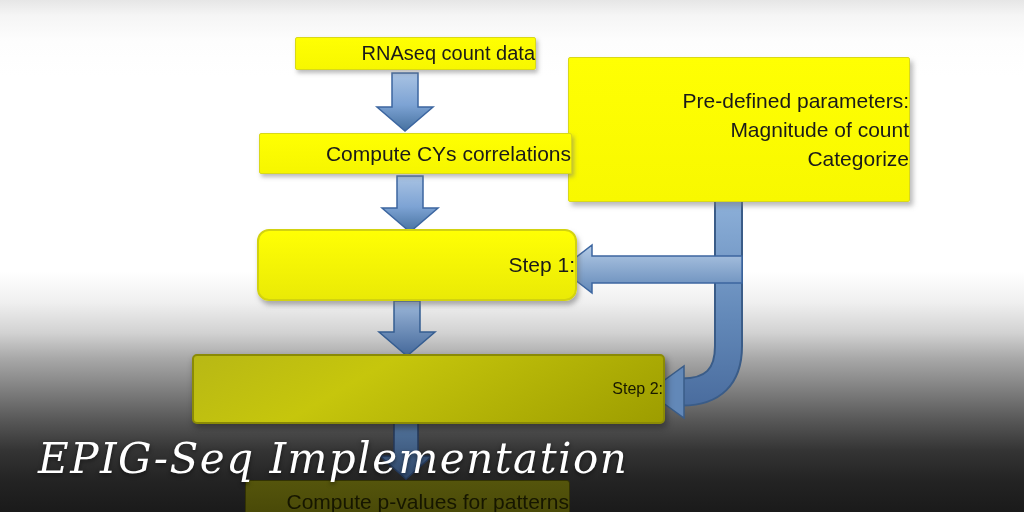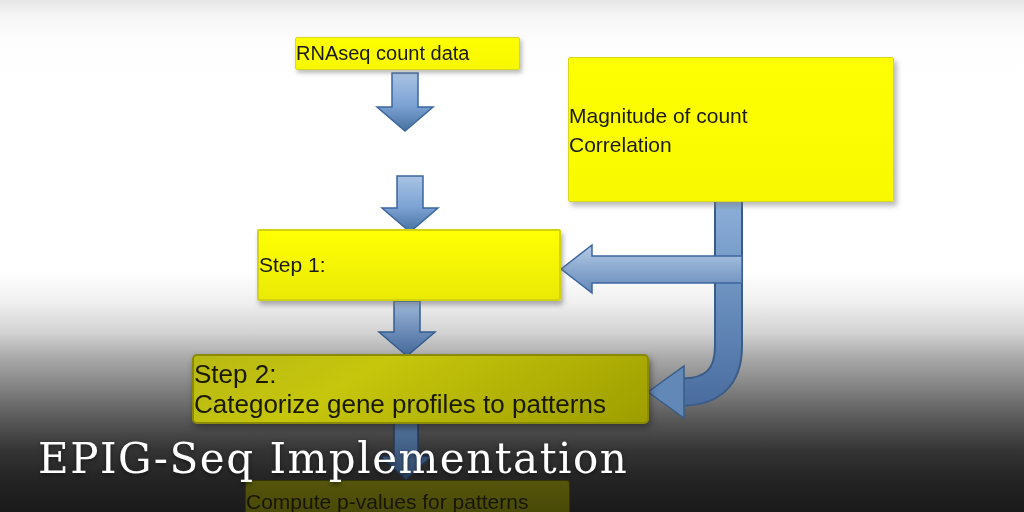--- a/index.html
+++ b/index.html
@@ -10,50 +10,50 @@
     background:linear-gradient(180deg,
       #e6e6e6 0%, #f5f5f5 3%, #fdfdfd 8%, #ffffff 15%,
       #ffffff 53%, #f0f0f0 59%, #d2d2d2 65%, #a8a8a8 70%,
       #808080 76%, #585858 82%, #343434 88%, #232323 94%, #1a1a1a 100%);
     font-family:"Liberation Sans", sans-serif;
   }
   svg.arrows { position:absolute; left:0; top:0; z-index:1; }
   .box {
     position:absolute; z-index:2;
     display:flex; flex-direction:column;
-    align-items:flex-start; justify-content:center;
-    text-align:center; color:#1a1a1a;
+    align-items:flex-end; justify-content:center;
+    text-align:center; color:#1a1a1a;padding-left:16px;
   }
   .box-rnaseq {
     left:295px; top:37px; width:223px; height:31px;
     background:linear-gradient(#ffff02,#f7f700);
     border:1px solid #d8d81a; border-radius:2px;
     box-shadow:2px 3px 4px rgba(120,120,120,.5);
     font-size:20px;
   }
   .box-cys {
     left:259px; top:133px; width:295px; height:39px;
     background:linear-gradient(#ffff02,#f6f600);
     border:1px solid #d8d81a; border-radius:2px;
     box-shadow:2px 3px 4px rgba(120,120,120,.5);
     font-size:21px;
   }
   .box-step1 {
     left:257px; top:229px; width:300px; height:68px;
     background:linear-gradient(#ffff04,#eaea06);
-    border:2px solid #d2d210; border-radius:2px;
+    border:2px solid #d2d210; border-radius:12px;
     box-shadow:2px 4px 5px rgba(110,110,110,.55);
     font-size:21px; line-height:30px;
   }
   .box-step2 {
     left:192px; top:354px; width:453px; height:66px;
     background:linear-gradient(150deg,#b8b815,#c6c60c 35%,#9d9d00);
     border:2px solid #8a8a06; border-radius:5px;
     box-shadow:2px 4px 6px rgba(30,30,30,.5);
-    font-size:26px; line-height:30px; color:#191900;
+    font-size:16px; line-height:30px; color:#191900;
   }
   .box-pvalues {
     left:245px; top:480px; width:325px; height:62px;
     background:linear-gradient(#55550c,#3f3f04);
     border:1px solid #333303; border-radius:3px;
     font-size:21px; color:#161600;
     justify-content:flex-start; padding-top:9px; box-sizing:border-box;
   }
   .box-params {
     left:568px; top:57px; width:324px; height:143px;
@@ -61,20 +61,21 @@
     border:1px solid #d8d81a; border-radius:2px;
     box-shadow:3px 4px 5px rgba(120,120,120,.5);
     font-size:21px; line-height:29px;
   }
   .title {
     position:absolute; left:38px; top:434px; z-index:5; margin:0;
     font-family:"DejaVu Serif", serif; font-weight:normal;
     font-size:42px; letter-spacing:1.5px; color:#ffffff;
     text-shadow:0 2px 4px rgba(0,0,0,.5);
     white-space:nowrap;
+    font-style:italic;
   }
 </style>
 </head>
 <body>
 
 <div class="slide">
 
   <svg class="arrows" width="1024" height="512" viewBox="0 0 1024 512">
     <defs>
       <linearGradient id="gDown" x1="0" y1="0" x2="0" y2="1">
@@ -116,32 +117,35 @@
     </g>
 
     <polygon points="561,269 592,245 592,256 742,256 742,283 592,283 592,293" fill="url(#gLeft)" stroke="#3c66a0" stroke-width="1.5"></polygon>
   </svg>
 
   <div class="box box-rnaseq">
     <span>RNAseq count data</span>
   </div>
 
   <div class="box box-params">
+    <div>Pre-defined parameters:</div>
     <div>Magnitude of count</div>
-    <div>Correlation</div>
+    <div>Categorize</div>
   </div>
 
+  <div class="box box-cys">
+    <span>Compute CYs correlations</span>
+  </div>
 
   <div class="box box-step1">
     <div>Step 1:</div>
   </div>
 
   <div class="box box-step2">
     <div>Step 2:</div>
-    <div>Categorize gene profiles to patterns</div>
   </div>
 
   <div class="box box-pvalues">
     <span>Compute p-values for patterns</span>
   </div>
 
   <h1 class="title">EPIG-Seq Implementation</h1>
 
 </div>
 

